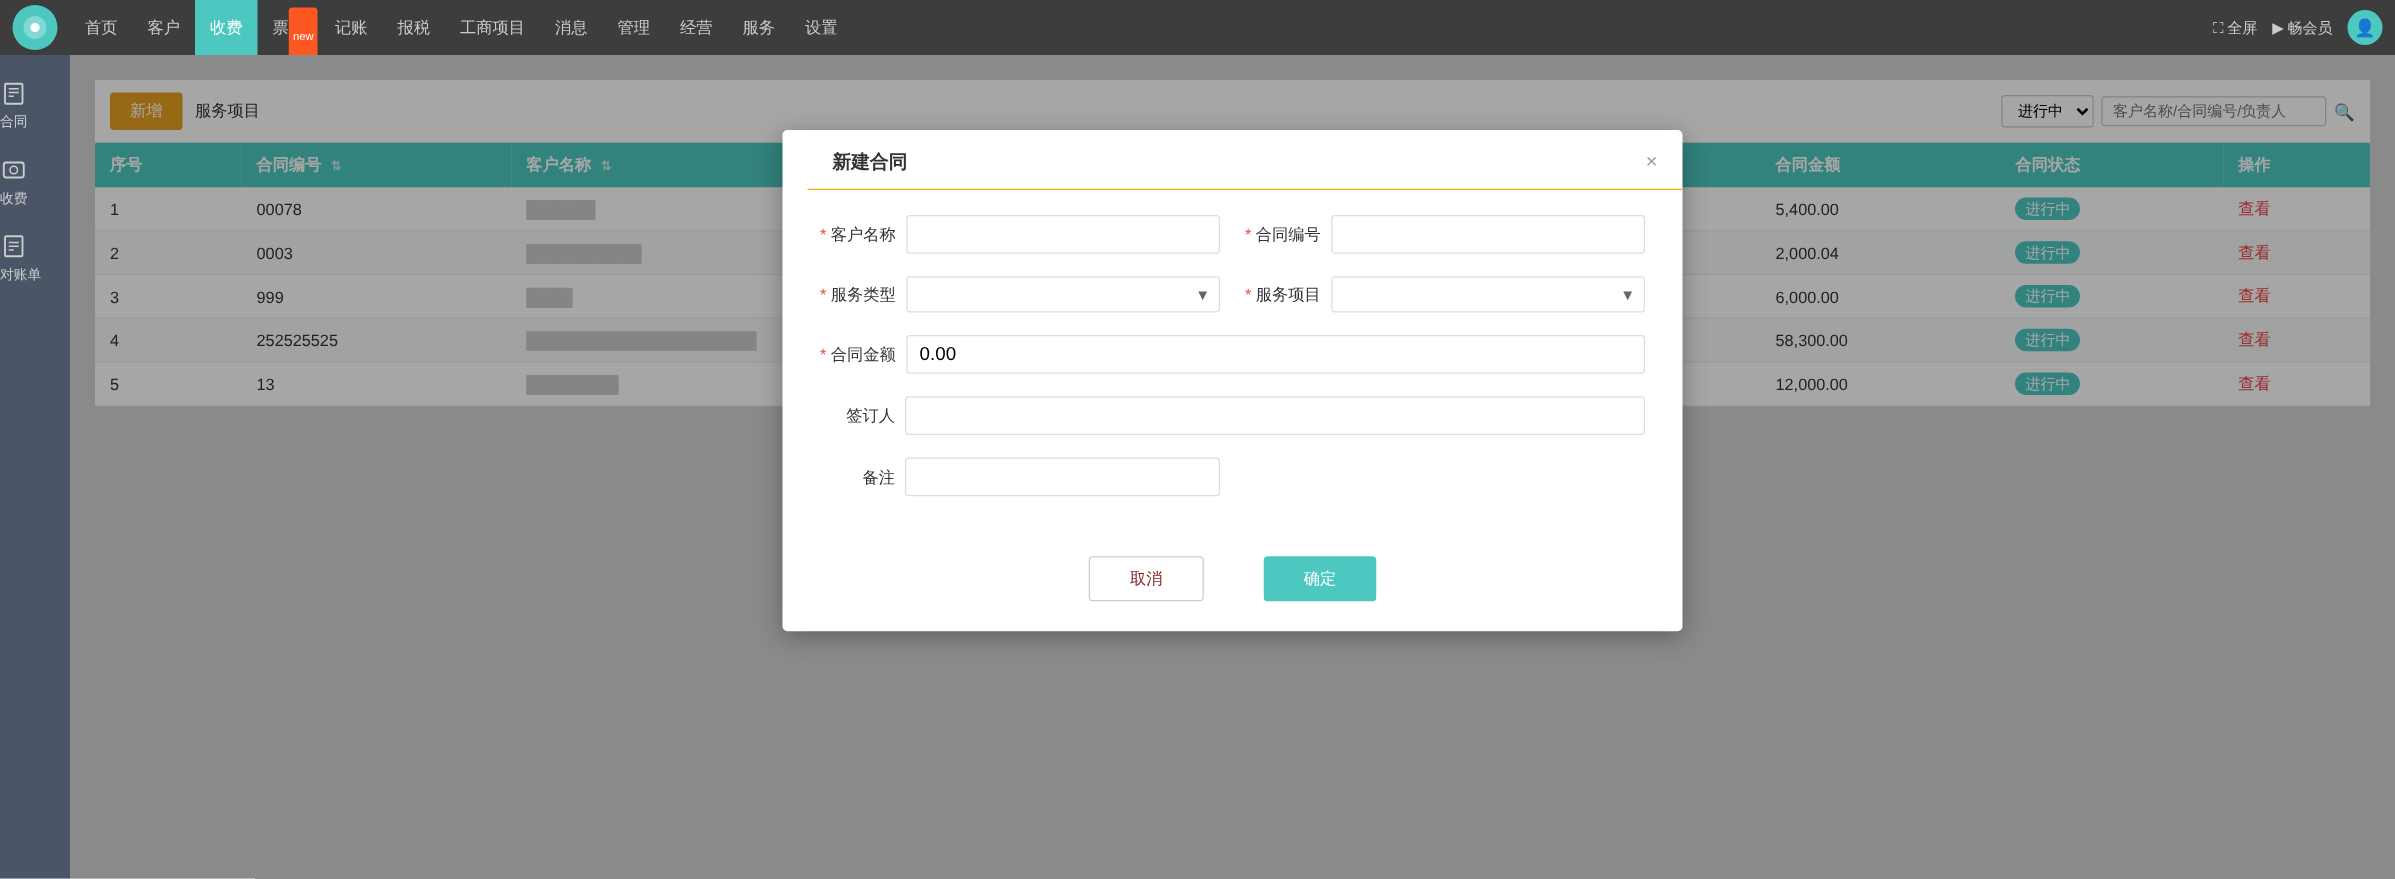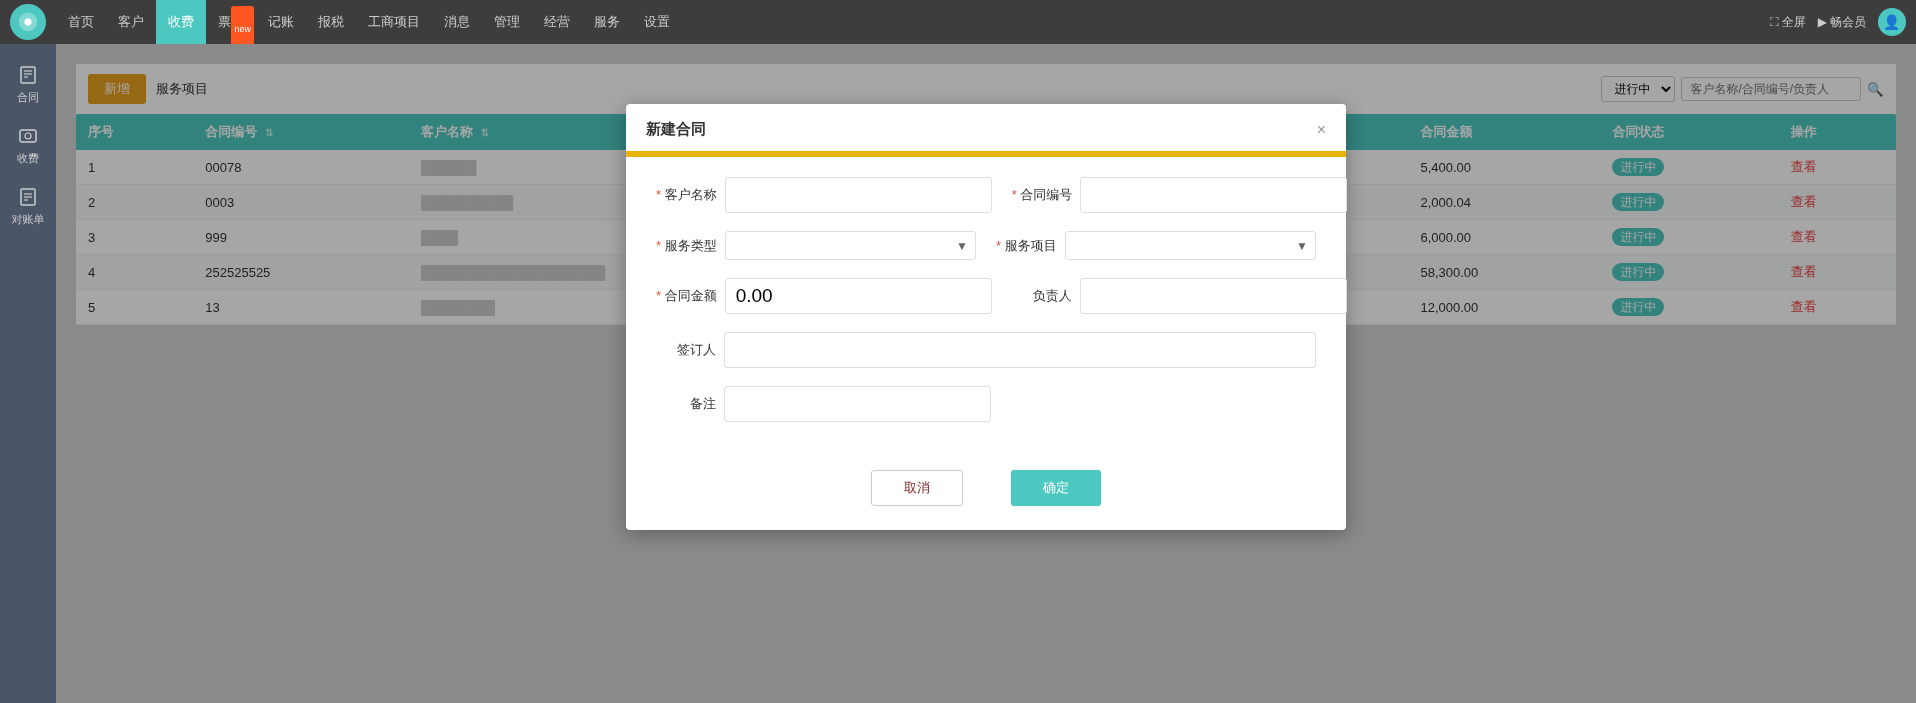--- a/index.html
+++ b/index.html
@@ -70,21 +70,20 @@
       display: flex;
       flex-direction: column;
       align-items: center;
       padding-top: 10px;
       flex-shrink: 0;
     }
     .sidebar-item {
       width: 100%;
       display: flex;
       flex-direction: column;
-      align-items: center;
       padding: 10px 0;
       color: #ccc;
       cursor: pointer;
       font-size: 11px;
       gap: 4px;
     }
     .sidebar-item .icon-box {
       width: 22px; height: 22px;
       display: flex; align-items: center; justify-content: center;
     }
@@ -201,27 +200,28 @@
     .modal {
       background: #fff;
       border-radius: 4px;
       width: 720px;
       box-shadow: 0 4px 20px rgba(0,0,0,0.3);
       position: relative;
       padding: 0 0 24px 0;
     }
     .modal-header {
       padding: 16px 20px 12px 20px;
-      border-bottom: 6px solid #eab308;
+      border-bottom: 1px solid #eab308;
       font-size: 15px;
       font-weight: bold;
       color: #333;
       display: flex;
       align-items: center;
       justify-content: space-between;
+      margin-left: 20px;
     }
     .modal-close {
       color: #999;
       cursor: pointer;
       font-size: 16px;
       background: none;
       border: none;
     }
     .modal-body {
       padding: 20px 30px;
@@ -246,21 +246,21 @@
     }
     .form-label.required::before {
       content: "* ";
       color: #e74c3c;
     }
     .form-input {
       flex: 1;
       border: 1px solid #ddd;
       padding: 6px 10px;
       border-radius: 3px;
-      font-size: 19px;
+      font-size: 15px;
       outline: none;
     }
     .form-select-wrapper {
       flex: 1;
       position: relative;
     }
     .form-select {
       width: 100%;
       border: 1px solid #ddd;
       padding: 6px 10px;
@@ -526,24 +526,20 @@
                 <span class="select-arrow">▼</span>
               </div>
             </div>
           </div>
 
           <div class="form-row">
             <div class="form-group">
               <label class="form-label required">合同金额</label>
               <input class="form-input" type="text" value="0.00" style="">
             </div>
-            <div class="form-group">
-              <label class="form-label">负责人</label>
-              <input class="form-input" type="text" style="">
-            </div>
           </div>
 
           <div class="form-row">
             <div class="form-group">
               <label class="form-label">签订人</label>
               <input class="form-input" type="text" style="">
             </div>
           </div>
 
           <div class="form-row">

